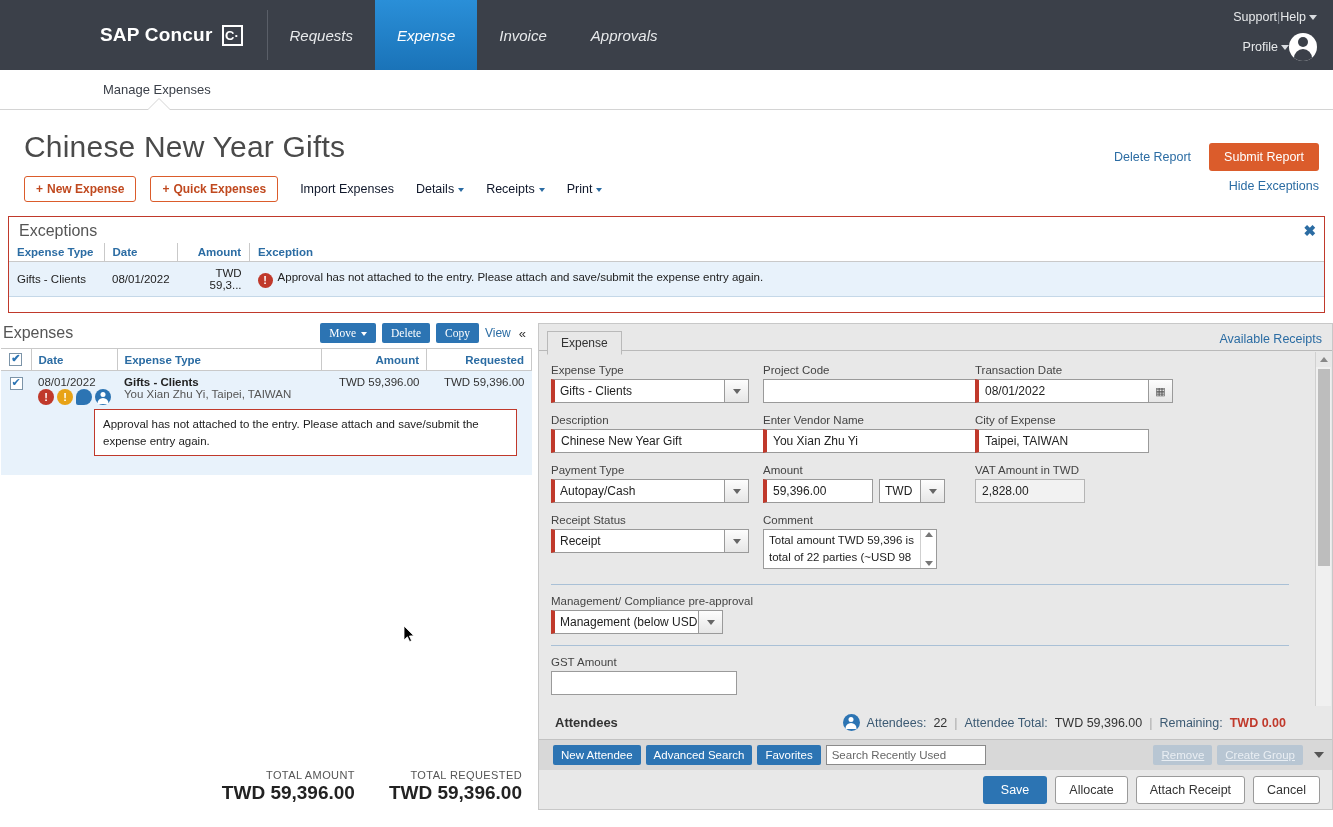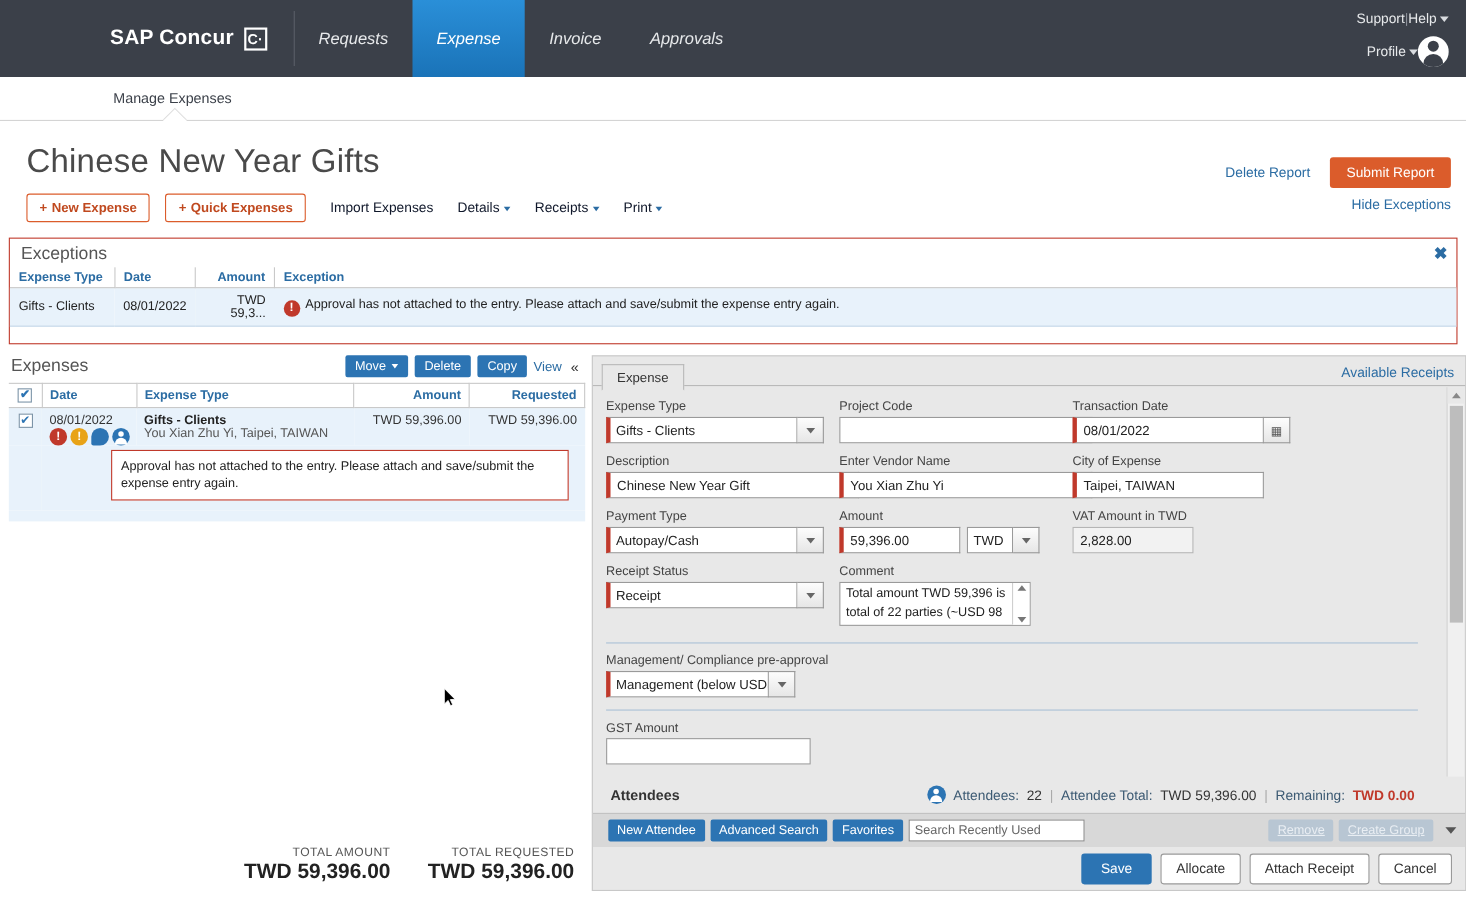--- a/index.html
+++ b/index.html
@@ -58,27 +58,27 @@
   .exc-table th.num { text-align:right; }
   .exc-table th:last-child { border-right:none; }
   .exc-table td { padding:5px 8px; background:#e8f2fb; color:#222; border-bottom:1px solid #c5d8e8; vertical-align:middle; }
   .exc-table td.num { text-align:right; }
   .exc-w1 { width:95px; } .exc-w2 { width:68px; } .exc-w3 { width:72px; }
   .ic-err { display:inline-flex; align-items:center; justify-content:center; width:15px;height:15px;border-radius:50%;
     background:#c0392b; color:#fff; font-size:11px; font-weight:bold; line-height:1; margin-right:5px; vertical-align:-3px; }
 
   
   .split { display:flex; margin-top:10px; height:487px; }
-  .left { width:532px; padding-left:8px; position:relative; }
+  .left { width:532px; padding-left:1px; position:relative; }
   .right { flex:1; margin-left:6px; background:#e8e8e8; border:1px solid #c8c8c8; position:relative; }
 
   .exp-head { display:flex; align-items:center; padding:0 6px 5px 2px; }
   .exp-title { font-size:16px; color:#555; font-weight:300; }
   .exp-actions { margin-left:auto; display:flex; align-items:center; gap:6px; }
-  .btn-blue { background:#2c74b3; color:#fff; border:none; border-radius:2px; padding:4px 9px; font-size:11.5px; cursor:pointer; font-family:Liberation Sans, sans-serif; }
+  .btn-blue { background:#2c74b3; color:#fff; border:none; border-radius:2px; padding:4px 9px; font-size:11.5px; cursor:pointer; font-family:Liberation Serif, serif; }
   .btn-blue .tcaret { border-top-color:#fff; display:inline-block;width:0;height:0;border-left:3.5px solid transparent;border-right:3.5px solid transparent;border-top:4.5px solid #fff;margin-left:5px;vertical-align:middle; }
   .view-link { color:#2b6ca3; font-size:12px; cursor:pointer; }
   .collapse { color:#333; font-size:13px; cursor:pointer; padding-left:2px; }
 
   .exp-table { width:100%; border-collapse:collapse; font-size:11.5px; }
   .exp-table th { color:#2b6ca3; font-weight:bold; padding:4px 7px; border-top:1px solid #c9c9c9; border-bottom:1px solid #c9c9c9; border-right:1px solid #c9c9c9; text-align:left; background:#fff; }
   .exp-table th.r { text-align:right; }
   .exp-table th.c { text-align:center; width:30px; }
   .exp-table td { background:#e8f2fb; padding:5px 7px; vertical-align:top; }
   .exp-table td.r { text-align:right; }

